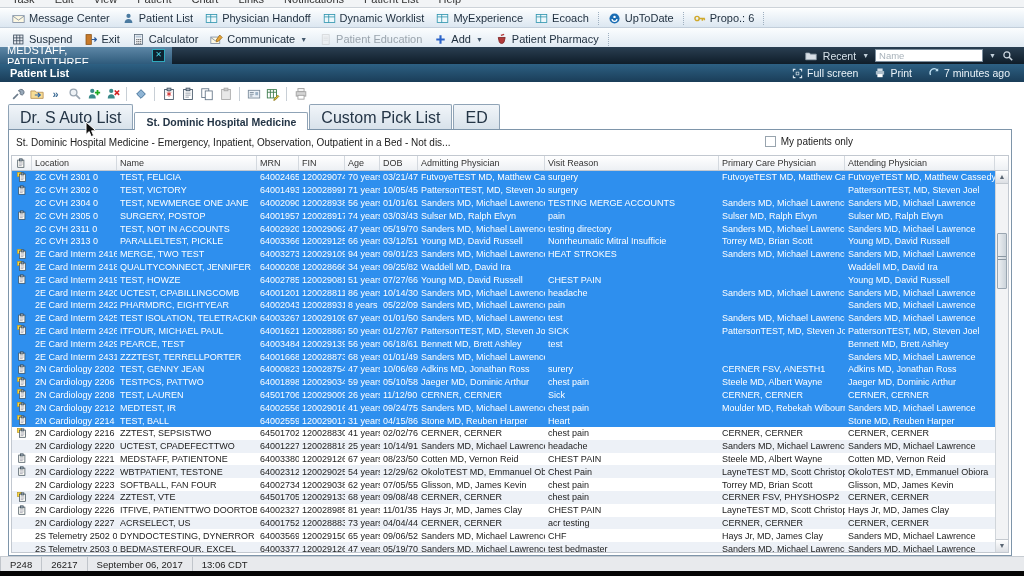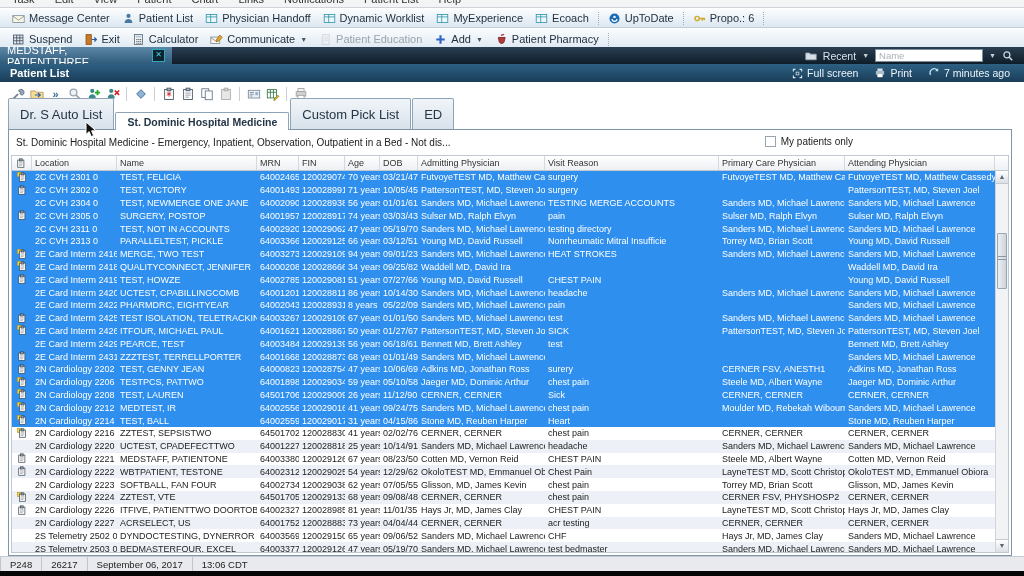--- a/index.html
+++ b/index.html
@@ -41,21 +41,21 @@
   .band-item { display:flex; align-items:flex-end; gap:4px; cursor:default; }
 
   
   #ltoolbar { position:absolute; top:84px; left:0; right:0; height:20px; display:flex; align-items:center; padding-left:8px; background:#fff; }
   .licon { width:19px; height:18px; display:flex; align-items:center; justify-content:center; border:1px solid transparent; }
   .lsep { width:0; height:14px; border-left:1px solid #c8cfd6; margin:0 4px; }
   .chev { font-size:11px; color:#3a6a94; font-weight:bold; }
 
   
   #tabstrip { position:absolute; top:112px; left:8px; right:12px; height:18px; display:flex; align-items:flex-end; gap:1px; }
-  .tab { height:32px; padding:0 11px; font-size:13px; color:#243546; background:linear-gradient(#f1f5f9,#d7e1ea);
+  .tab { height:26px; padding:0 11px; font-size:16px; color:#243546; background:linear-gradient(#f1f5f9,#d7e1ea);
          border:1px solid #8fa3b6; border-bottom:none; border-radius:2px 2px 0 0; display:flex; align-items:center; cursor:default; white-space:nowrap; }
   .tab.active { background:#fff; font-weight:bold; height:18px; font-size:10.5px; position:relative; z-index:3; }
 
   
   #panel { position:absolute; top:129px; left:8px; right:12px; bottom:20px; border:1px solid #7e95aa; background:#fff; }
   #desc-row { height:25px; display:flex; align-items:center; padding:0 7px; font-size:10px; color:#222; position:relative; }
   #mypatients { position:absolute; right:158px; top:6px; display:flex; align-items:center; gap:5px; font-size:10px; color:#222; }
   .checkbox { width:11px; height:11px; background:#fff; border:1px solid #98a4ae; }
 
   

